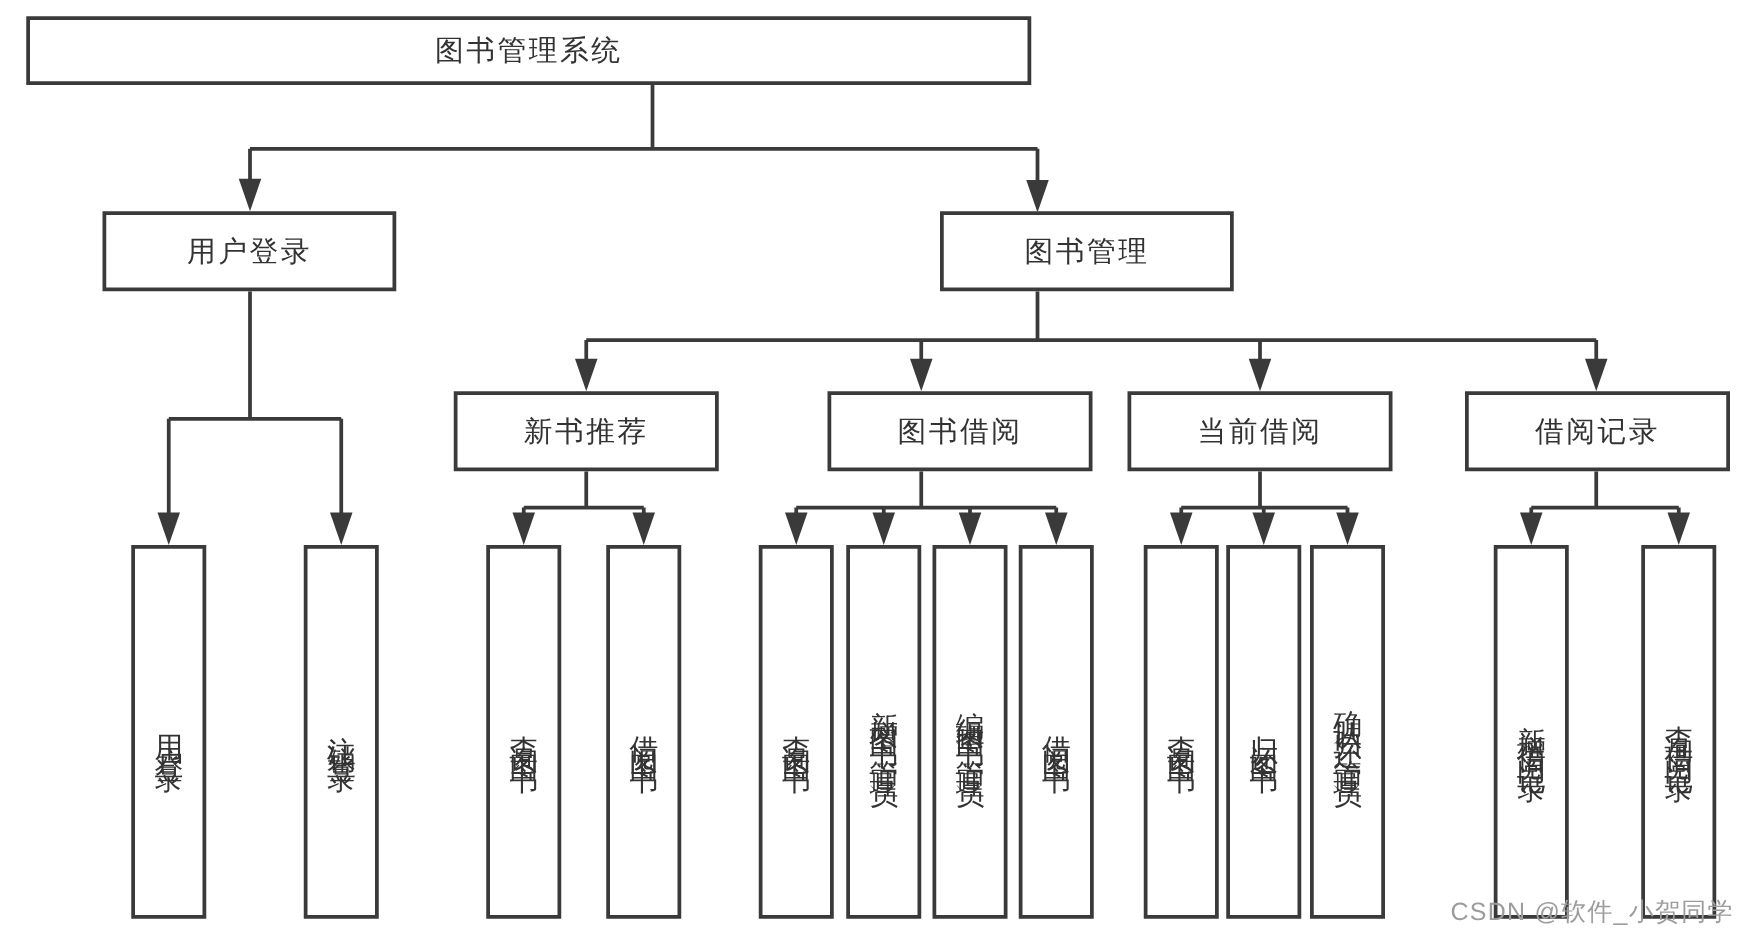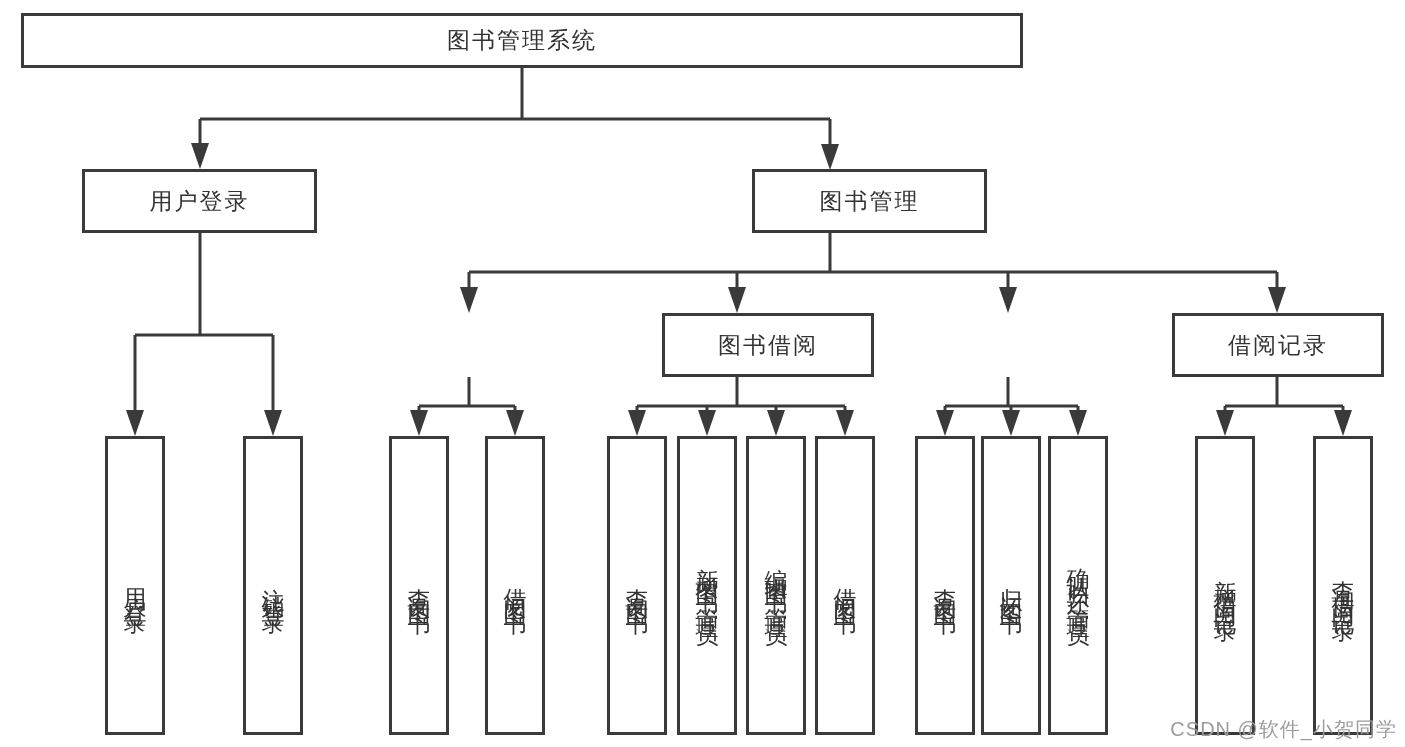--- a/index.html
+++ b/index.html
@@ -42,21 +42,21 @@
   .vtext{
     writing-mode:vertical-rl;
     text-orientation:mixed;
     font-size:23px;
     letter-spacing:8px;
     color:var(--text);
     line-height:1;
   }
   #watermark{
     position:absolute;
-    right:8px;bottom:4px;
+    right:18px;bottom:4px;
     font-size:20px;
     color:#9c9c9c;
     letter-spacing:1px;
     z-index:5;
     white-space:nowrap;
   }
 </style>
 </head>
 <body>
 
@@ -88,33 +88,39 @@
       <path d="M767,410 L785,410 L776,436 Z"></path>
       <path d="M836,410 L854,410 L845,436 Z"></path>
       <path d="M936,410 L954,410 L945,436 Z"></path>
       <path d="M1002,410 L1020,410 L1011,436 Z"></path>
       <path d="M1069,410 L1087,410 L1078,436 Z"></path>
       <path d="M1216,410 L1234,410 L1225,436 Z"></path>
       <path d="M1334,410 L1352,410 L1343,436 Z"></path>
     </g>
   </svg>
 
-  <div class="node" style="left:21px;top:13px;width:1002px;height:55px;">
+  <div class="node" style="left:21px;top:13px;width:804px;height:55px;">
     <span>图书管理系统</span>
   </div>
 
   <div class="node" style="left:82px;top:169px;width:235px;height:64px;">
     <span>用户登录</span>
   </div>
   <div class="node" style="left:752px;top:169px;width:235px;height:64px;">
     <span>图书管理</span>
   </div>
 
+  <div class="node" style="left:363px;top:313px;width:212px;height:64px;">
+    <span>新书推荐</span>
+  </div>
   <div class="node" style="left:630px;top:313px;width:212px;height:64px;margin-left:32px;">
     <span>图书借阅</span>
+  </div>
+  <div class="node" style="left:902px;top:313px;width:212px;height:64px;">
+    <span>当前借阅</span>
   </div>
   <div class="node" style="left:1172px;top:313px;width:212px;height:64px;">
     <span>借阅记录</span>
   </div>
 
   <div class="leaf" style="left:105px;">
     <span class="vtext">用户登录</span>
   </div>
   <div class="leaf" style="left:243px;">
     <span class="vtext">注销登录</span>

